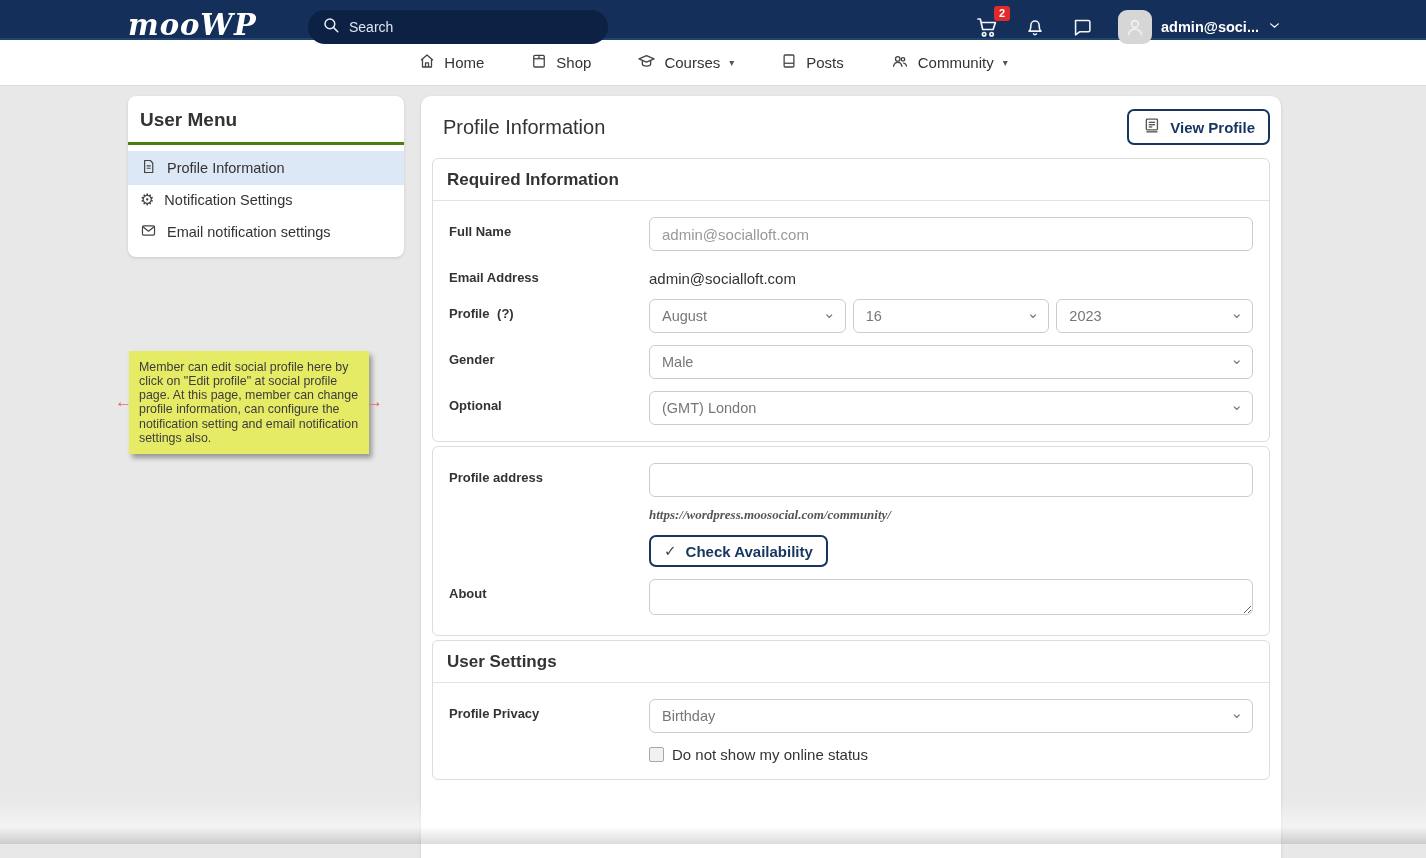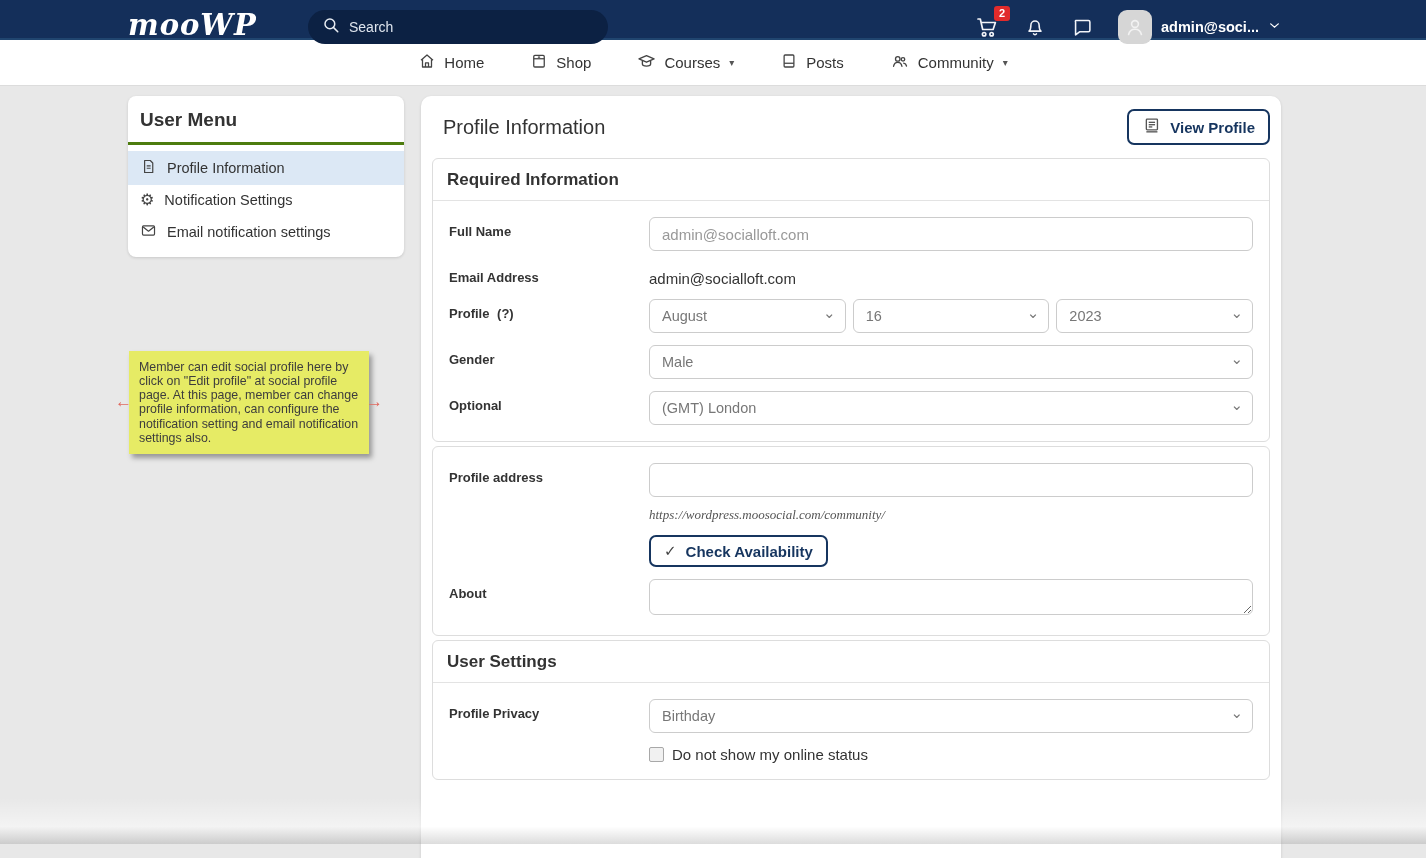--- a/index.html
+++ b/index.html
@@ -66,21 +66,21 @@
   .form-label .help { margin-left:4px; }
   .form-control { flex:1; min-width:0; }
   .text-input { width:100%; height:34px; border:1px solid #ccc; border-radius:6px; padding:6px 12px; font-size:15px;
                 color:#333; font-family:"Liberation Sans","DejaVu Sans",sans-serif; outline:none; }
   .text-input::placeholder { color:#999; }
   .static-value { font-size:15px; color:#333; padding-top:7px; }
   .select { position:relative; height:34px; border:1px solid #ccc; border-radius:6px; background:#fff;
             display:flex; align-items:center; padding:0 26px 0 12px; font-size:14.5px; color:#777; cursor:pointer; }
   .select .chev { position:absolute; right:9px; top:4px; color:#777; font-size:15px; }
   .birthday-grid { display:grid; grid-template-columns:1fr 1fr 1fr; gap:7px;text-align:right; }
-  .hint { font-size:13px; font-style:italic; color:#555; margin-top:10px; font-family:"Liberation Serif","DejaVu Serif",serif; }
+  .hint { font-size:13px; font-style:italic; color:#555; margin-top:10px; font-family:"Liberation Serif","DejaVu Serif",serif;font-weight:bold; }
   .check-btn { margin-top:12px; border-width:2px; }
   .check-glyph { color:#444; font-weight:400; font-size:15px; }
   textarea.about { width:100%; height:36px; border:1px solid #ccc; border-radius:6px; padding:6px 12px; font-size:15px;
                    color:#333; font-family:"Liberation Sans","DejaVu Sans",sans-serif; resize:both; outline:none; }
   .checkbox-row { display:flex; align-items:center; gap:8px; margin-top:13px; }
   .checkbox { width:15px; height:15px; border:1px solid #a8a8a8; background:#f1f1f1; border-radius:2px;
               position:relative; cursor:pointer; flex:0 0 auto; }
   .checkbox-label { font-size:15px; color:#333; }
 
   .bottom-fade { position:absolute; left:0; bottom:0; width:100%; height:46px; z-index:9; pointer-events:none;

